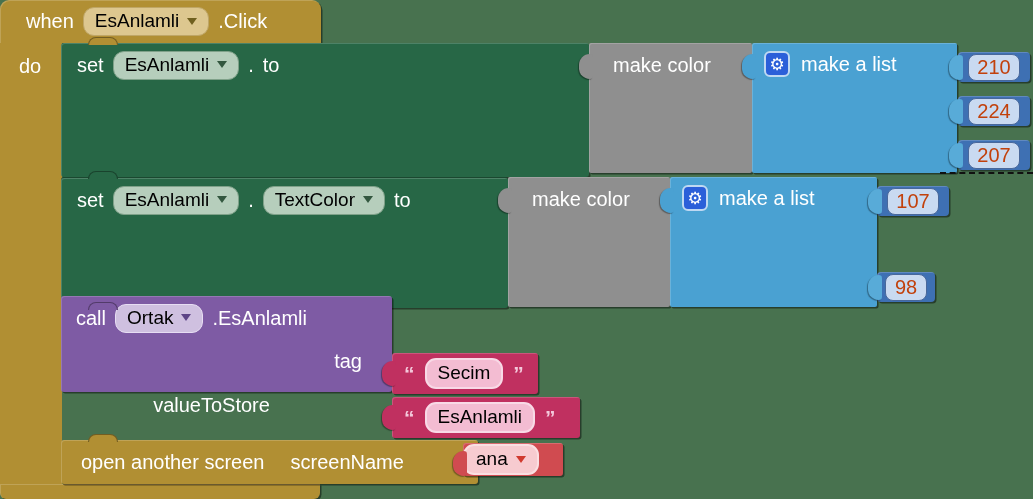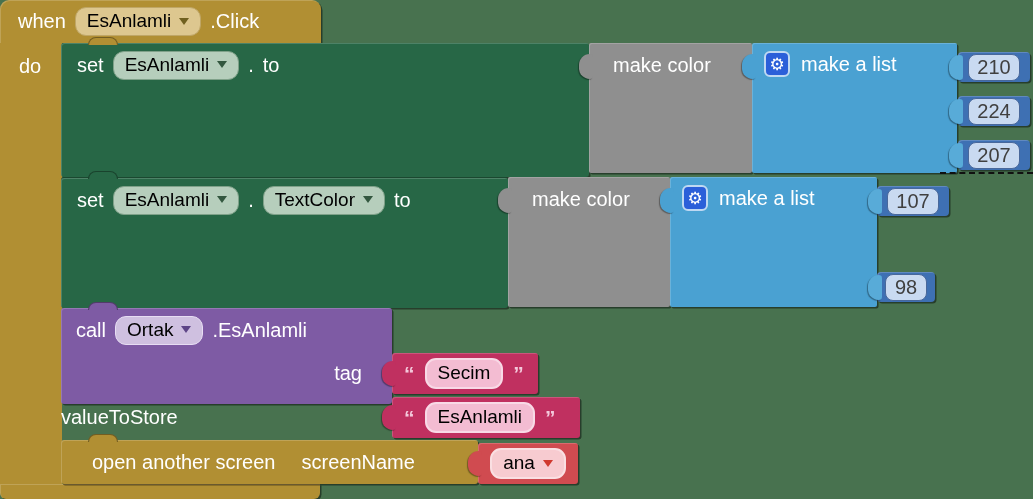--- a/index.html
+++ b/index.html
@@ -21,21 +21,21 @@
   .row{display:flex;align-items:center;gap:9px;}
 
   .field{display:inline-flex;align-items:center;gap:8px;border-radius:11px;
          padding:2px 11px 3px;font-size:19px;color:#000;border:1px solid;white-space:nowrap;}
   .f-tan{background:#DDC78F;border-color:#BFA666;}
   .f-sage{background:#B6CEBC;border-color:#7FA189;}
   .f-lav{background:#CFC0E0;border-color:#E7DDF3;}
   .f-pink{background:#F3BCD2;border-color:#F8D9E6;border-width:2px;}
   .f-rose{background:#F7CBD0;border-color:#FADFE2;border-width:2px;}
   .f-num{background:#C9DAF1;border:1px solid #49689B;border-radius:8px;
-         padding:0 8px;font-size:20px;color:#404040;line-height:25px;min-width:24px;text-align:center;}
+         padding:0 8px;font-size:20px;color:#c2410c;line-height:25px;min-width:24px;text-align:center;}
 
   .tri{width:0;height:0;border-left:5px solid transparent;border-right:5px solid transparent;}
   .tri-olive{border-top:7px solid #70601F;}
   .tri-green{border-top:7px solid #33573F;}
   .tri-purp{border-top:7px solid #5E4587;}
   .tri-red{border-top:7px solid #D0392E;}
 
   .plug{position:absolute;width:14px;height:25px;border-radius:13px 4px 4px 13px;
         box-shadow:-1px 1px 1px rgba(0,0,0,.35);}
   .bump{position:absolute;width:28px;height:7px;border-radius:14px 14px 0 0;
@@ -46,21 +46,21 @@
   .gear{width:26px;height:26px;border-radius:6px;background:#2B5FD9;border:2px solid #BFD8F2;
         color:#fff;display:flex;align-items:center;justify-content:center;font-size:17px;box-sizing:border-box;}
   .dash{position:absolute;border-top:2px dashed #111;}
 </style>
 </head>
 <body>
 
 <div id="canvas">
 
   <div class="blk gold" style="left:0;top:0;width:321px;height:43px;border-radius:9px 9px 0 0;">
-    <div class="row" style="height:43px;padding-left:18px;">
+    <div class="row" style="height:43px;padding-left:18px;margin-left:8px;">
       <span class="lbl">when</span>
       <span class="field f-tan">
         <span>EsAnlamli</span>
         <span class="tri tri-olive"></span>
       </span>
       <span class="lbl">.Click</span>
     </div>
   </div>
   <div class="blk gold" style="left:0;top:43px;width:62px;height:441px;box-shadow:none;">
     <span class="lbl" style="position:absolute;left:19px;top:12px;">do</span>
@@ -139,61 +139,61 @@
 
   <div class="blk mathblue numblk" style="left:877px;top:186px;width:72px;height:30px;">
     <span class="plug" style="left:-9px;top:3px;background:#58ABD8;"></span>
     <span class="f-num">107</span>
   </div>
   <div class="blk mathblue numblk" style="left:877px;top:272px;width:58px;height:30px;">
     <span class="plug" style="left:-9px;top:3px;background:#58ABD8;"></span>
     <span class="f-num">98</span>
   </div>
 
-  <div class="blk purple" style="left:61px;top:308px;width:331px;height:96px;border-radius:3px;">
+  <div class="blk purple" style="left:61px;top:296px;width:331px;height:96px;border-radius:3px;">
     <div class="row" style="height:44px;padding-left:15px;">
       <span class="lbl">call</span>
       <span class="field f-lav">
         <span>Ortak</span>
         <span class="tri tri-purp"></span>
       </span>
       <span class="lbl">.EsAnlamli</span>
     </div>
     <div class="row" style="height:43px;justify-content:flex-end;padding-right:30px;">
       <span class="lbl">tag</span>
     </div>
-    <div class="row" style="height:44px;justify-content:flex-start;padding-right:30px;">
+    <div class="row" style="height:44px;justify-content:center;padding-right:30px;">
       <span class="lbl">valueToStore</span>
     </div>
   </div>
   <div class="bump purple" style="left:88px;top:302px;"></div>
 
   <div class="blk crimson row" style="left:392px;top:353px;width:146px;height:41px;border-radius:3px;padding-left:12px;gap:10px;">
     <span class="plug crimson" style="left:-10px;top:8px;"></span>
     <span class="quote">“</span>
     <span class="field f-pink">Secim</span>
     <span class="quote">”</span>
   </div>
 
   <div class="blk crimson row" style="left:392px;top:397px;width:188px;height:41px;border-radius:3px;padding-left:12px;gap:10px;">
     <span class="plug crimson" style="left:-10px;top:8px;"></span>
     <span class="quote">“</span>
     <span class="field f-pink">EsAnlamli</span>
     <span class="quote">”</span>
   </div>
 
   <div class="blk gold" style="left:61px;top:440px;width:417px;height:44px;border-radius:3px;">
-    <div class="row" style="height:44px;padding-left:31px;gap:26px;">
+    <div class="row" style="height:44px;padding-left:20px;gap:26px;">
       <span class="lbl">open another screen</span>
       <span class="lbl">screenName</span>
     </div>
   </div>
   <div class="bump gold" style="left:88px;top:434px;"></div>
 
-  <div class="blk red row" style="left:478px;top:443px;width:100px;height:41px;border-radius:3px;justify-content:center;">
+  <div class="blk red row" style="left:463px;top:443px;width:100px;height:33px;border-radius:3px;">
     <span class="plug red" style="left:-10px;top:8px;"></span>
     <span class="field f-rose">
       <span>ana</span>
       <span class="tri tri-red"></span>
     </span>
   </div>
 
 </div>
 
 </body></html>

